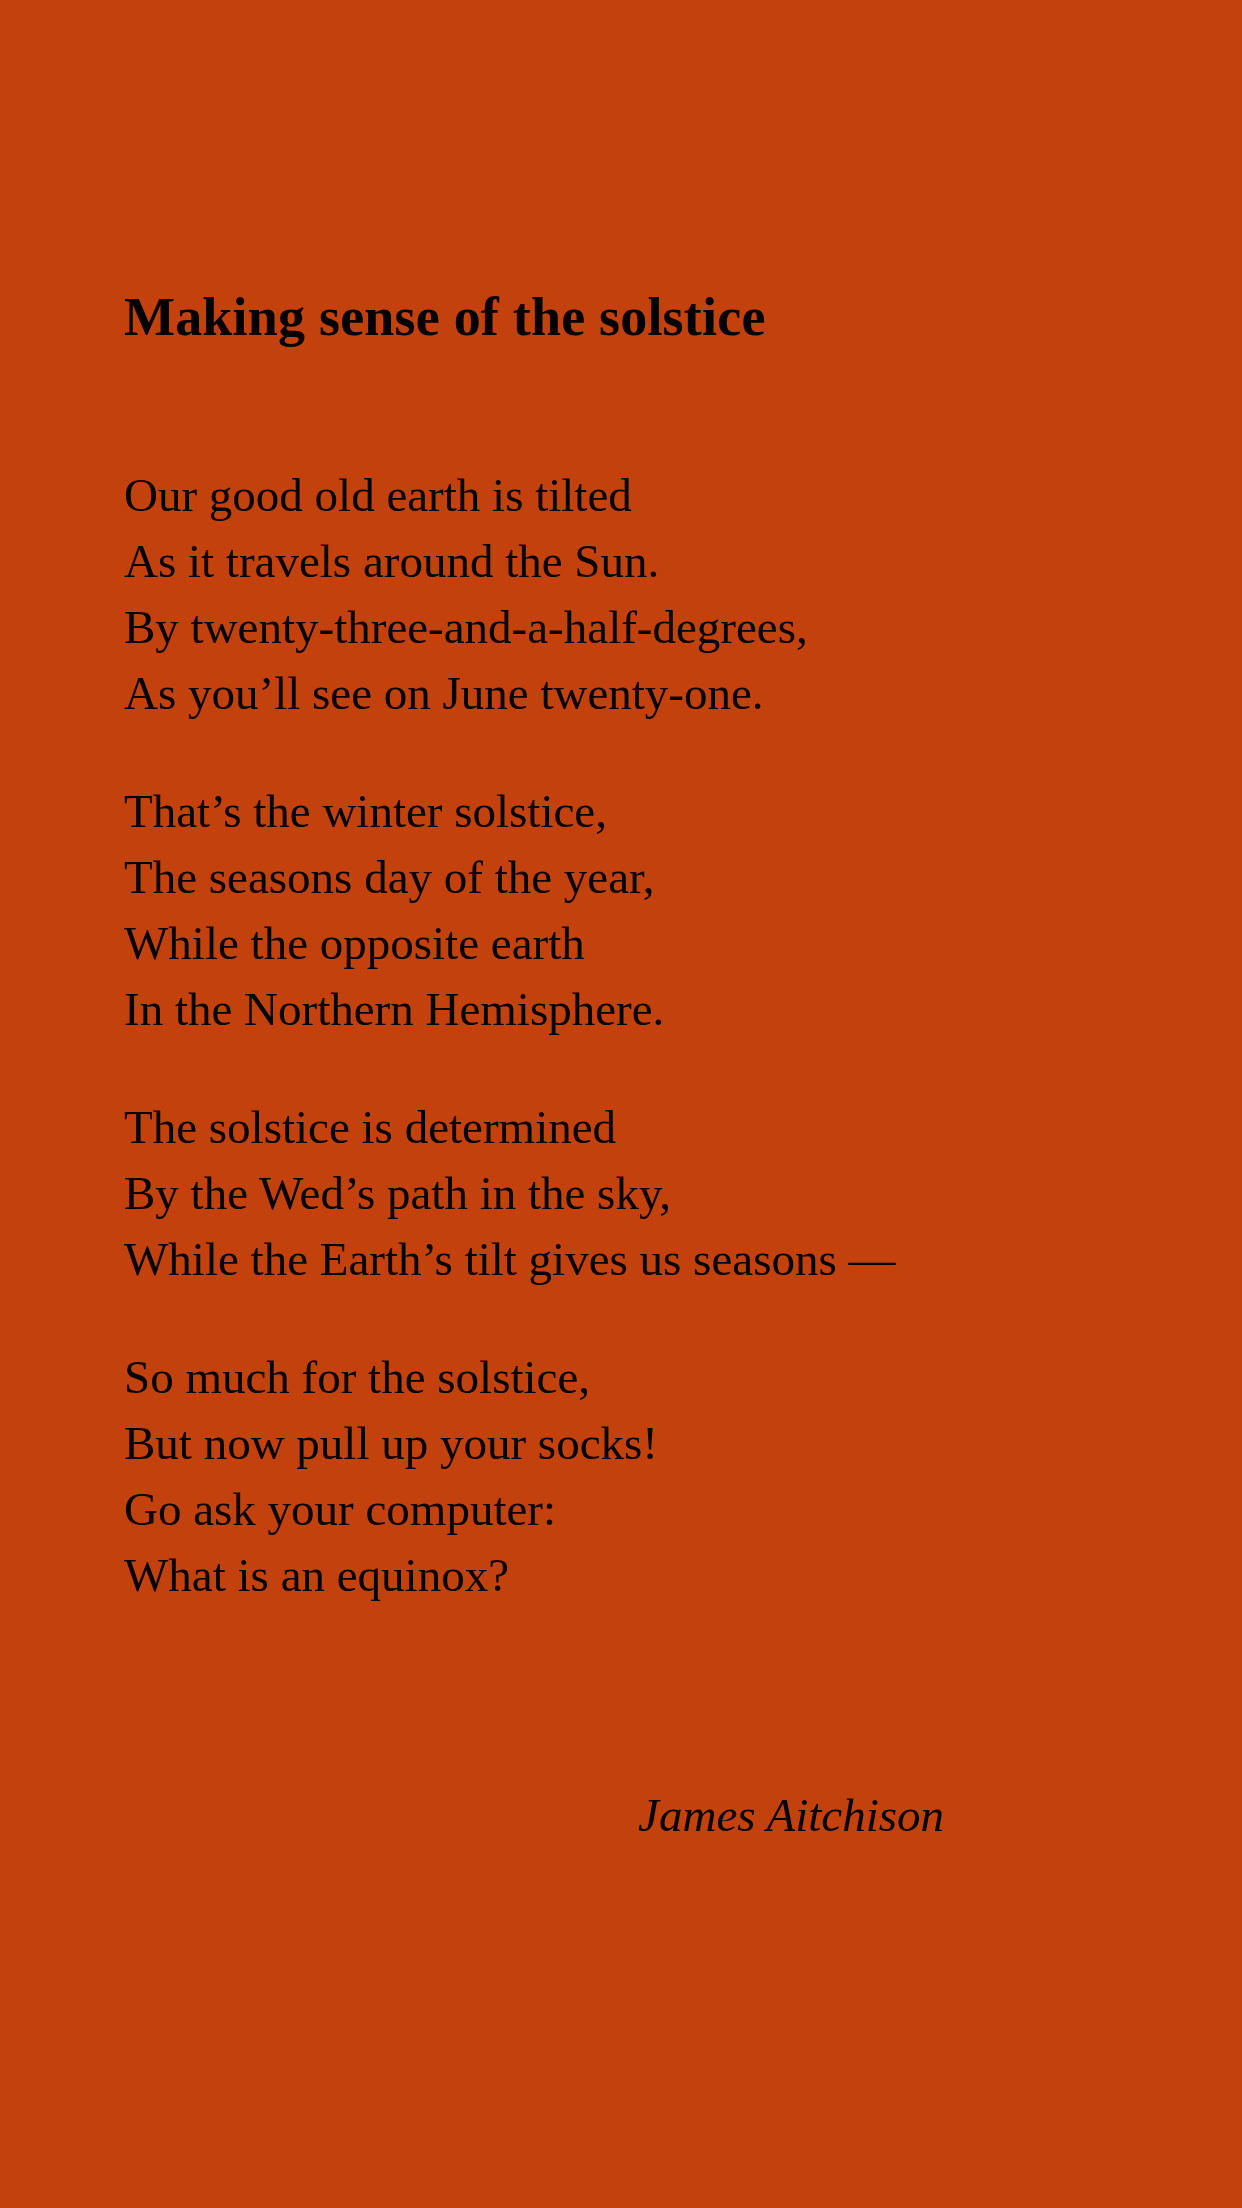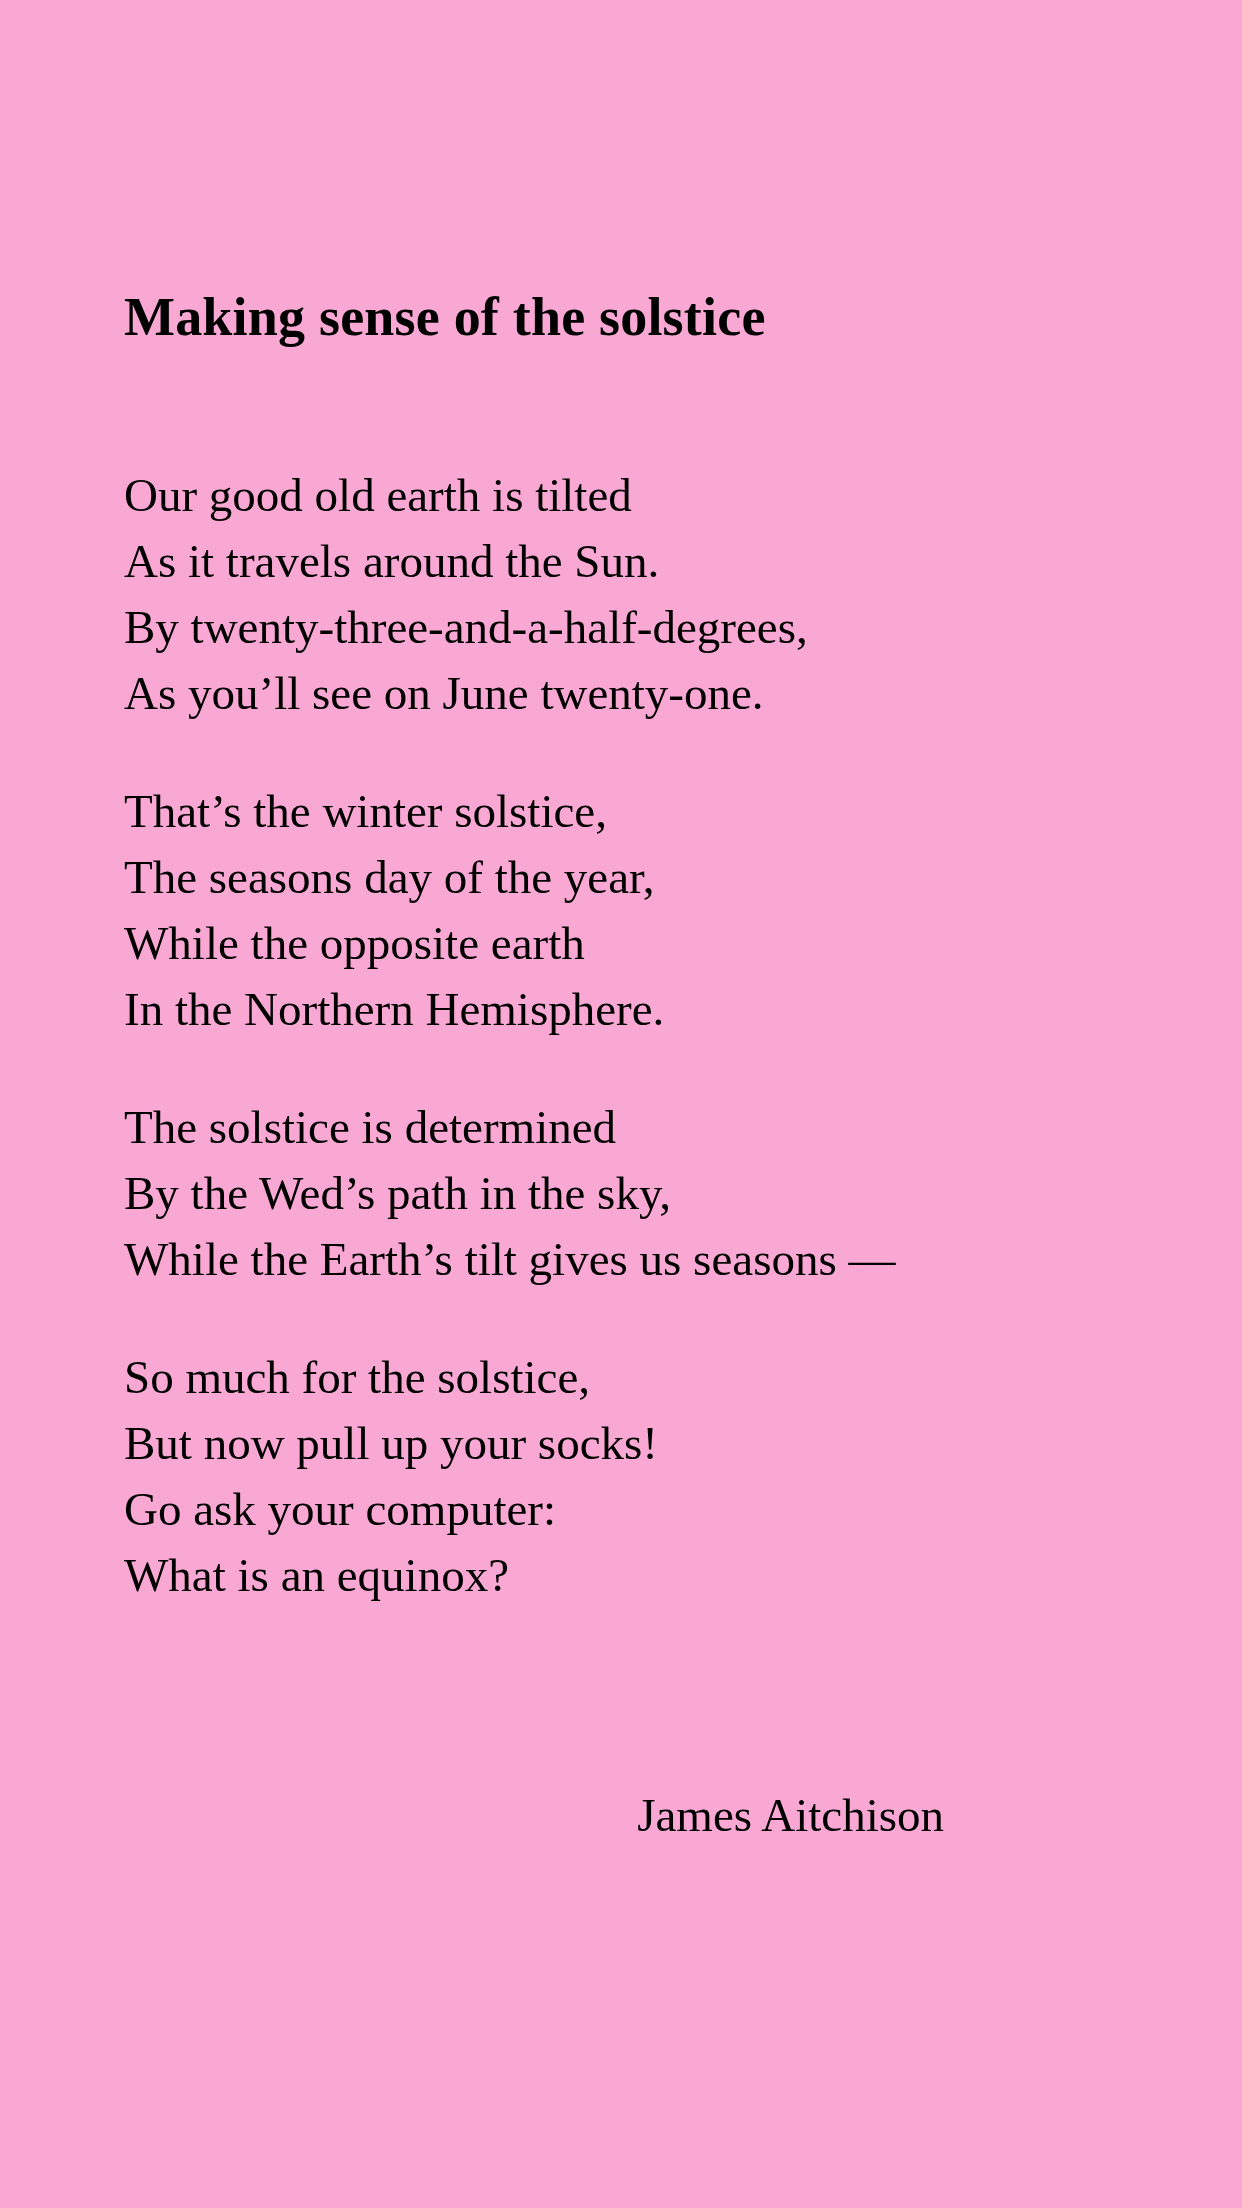--- a/index.html
+++ b/index.html
@@ -14,21 +14,21 @@
     font-family: "Liberation Serif", "DejaVu Serif", serif;
     color: #000000;
     overflow: hidden;
   }
   .page {
     position: absolute;
     top: 0;
     left: 0;
     width: 1242px;
     height: 2208px;
-    background: #f9a8d4;
+    background: #c2410c;
   }
   .poem-title {
     position: absolute;
     left: 124px;
     top: 252px;
     font-size: 54px;
     font-weight: bold;
     letter-spacing: 0.2px;
     line-height: 1.1;
     white-space: nowrap;
@@ -50,20 +50,21 @@
     line-height: 66px;
     white-space: nowrap;
   }
   .attribution {
     position: absolute;
     left: 124px;
     top: 1782px;
     width: 820px;
     text-align: right;
     font-size: 47px;
+    font-style: italic;
     line-height: 66px;
     white-space: nowrap;
   }
 </style>
 </head>
 <body>
 
 <div class="page">
 
   <h1 class="poem-title">Making sense of the solstice</h1>

